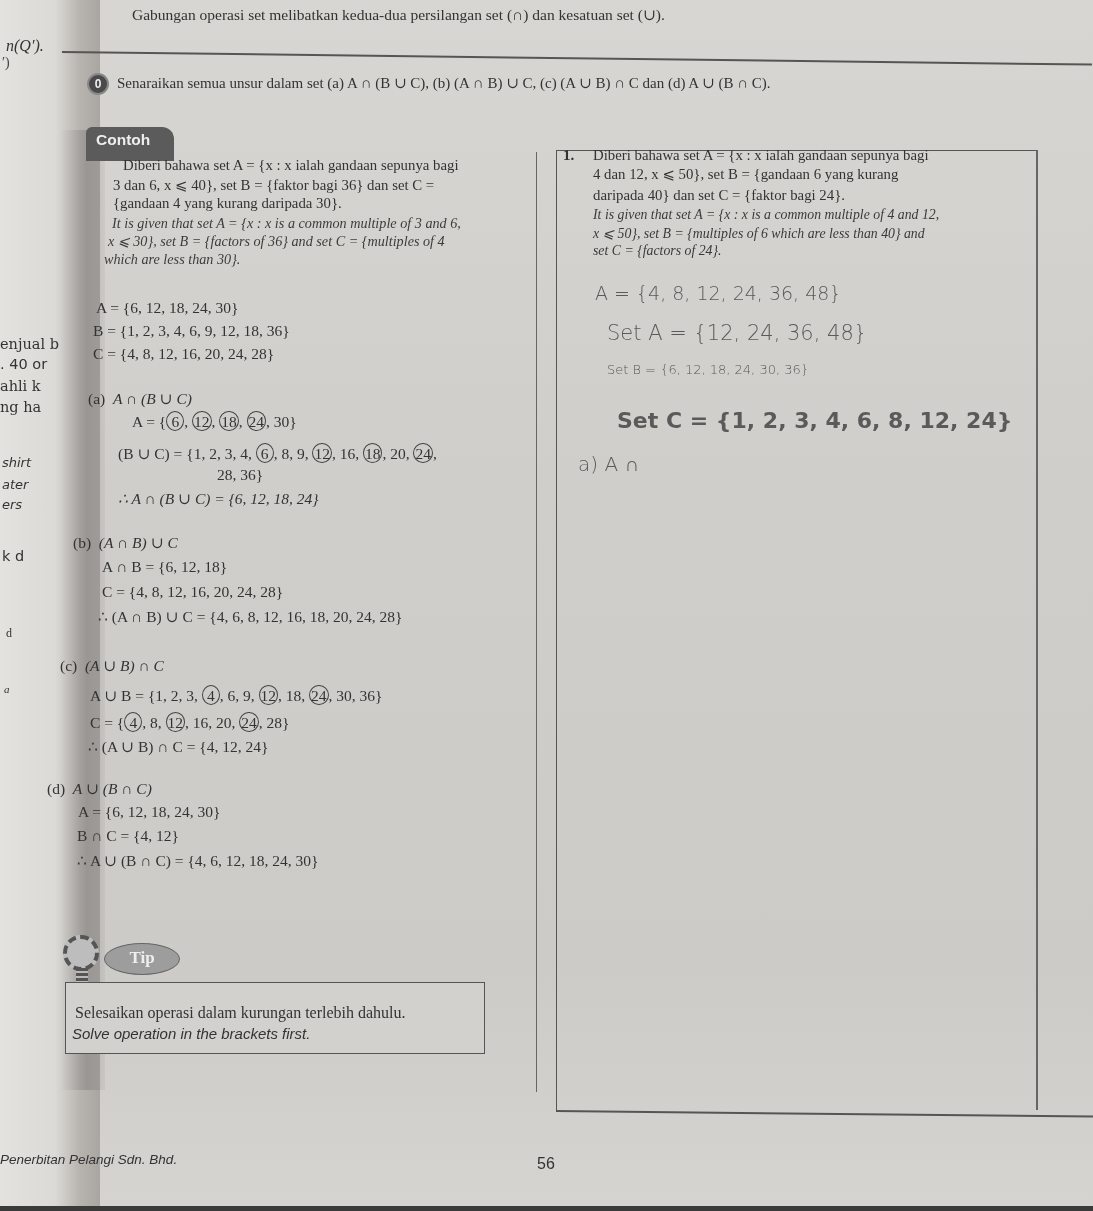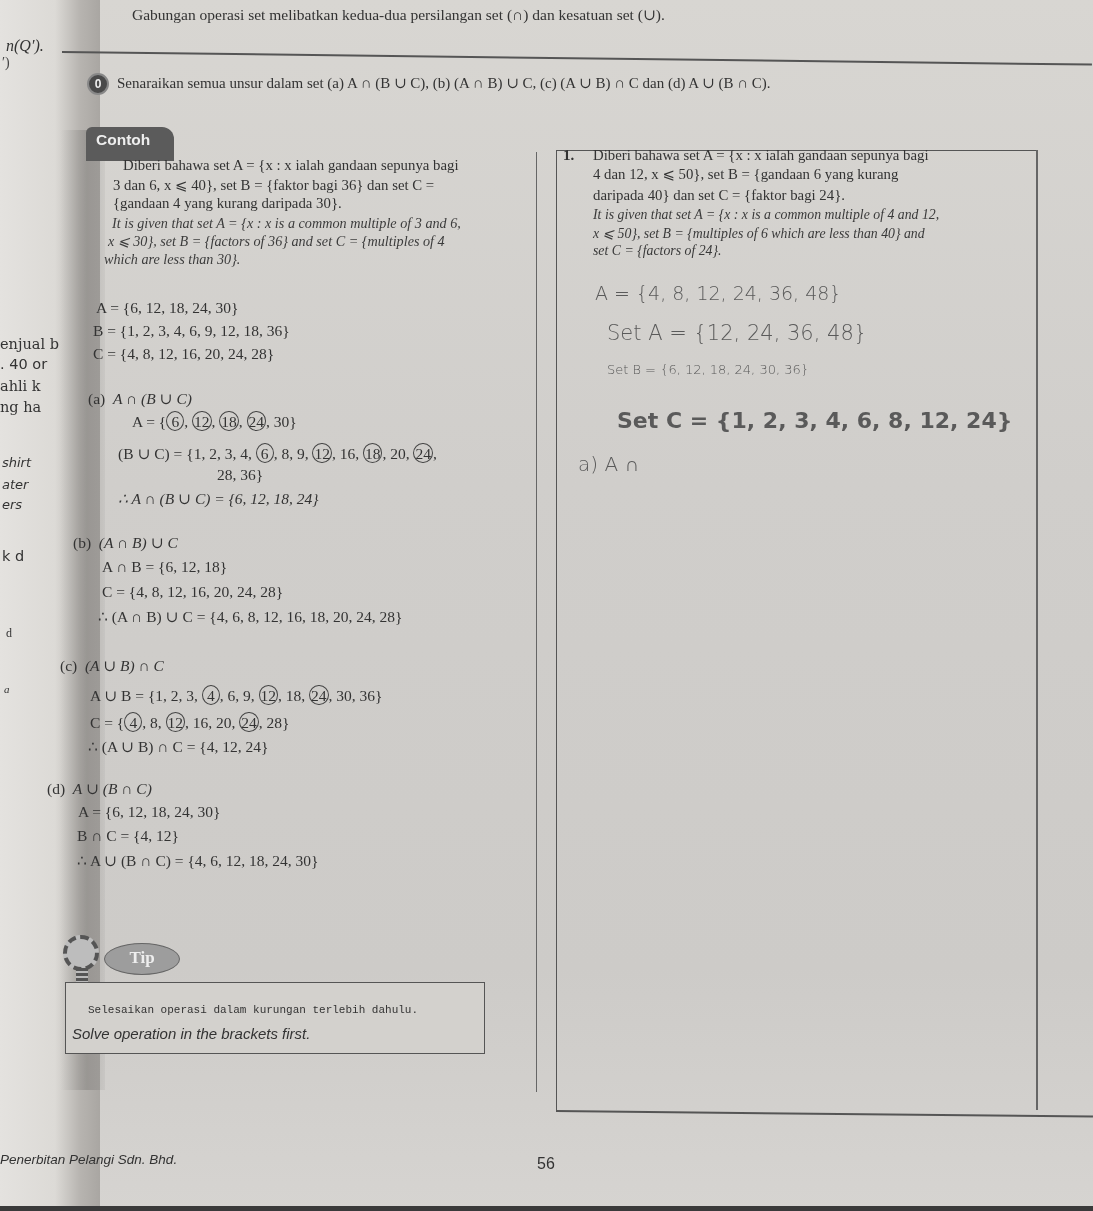--- a/index.html
+++ b/index.html
@@ -78,21 +78,21 @@
   .tip-base { position:absolute; left:76px; top:968px; width:12px; height:14px; background:repeating-linear-gradient(180deg,#555 0 3px,#bbb 3px 5px); }
   .tip-pill {
     position:absolute; left:104px; top:943px; width:74px; height:30px; border-radius:50%;
     background:#9d9d9d; border:1.5px solid #666; color:#eee; text-align:center;
     font-family:"Liberation Serif", serif; font-weight:bold; font-size:17px; line-height:28px;
   }
   .tip-box {
     position:absolute; left:65px; top:982px; width:420px; height:72px;
     border:1.5px solid #555; background:#d3d1cd; box-sizing:border-box;
   }
-  .tip-ms { left:88px; top:1004px; font-family:Liberation Mono, monospace; font-size:11px; color:#333; }
+  .tip-ms { left:75px; top:1004px; font-family:Liberation Serif, serif; font-size:16px; color:#333; }
   .tip-en { left:72px; top:1025px; font-family:"Liberation Sans", sans-serif; font-size:15px; font-style:italic; color:#333; }
 
   .footer-pub { left:0px; top:1152px; font-family:"Liberation Sans", sans-serif; font-style:italic; font-size:13.5px; color:#333; }
   .footer-page { left:537px; top:1155px; font-family:"Liberation Sans", sans-serif; font-size:16px; color:#333; }
 
   .side-frag { position:absolute; font-size:14.5px; color:#333; white-space:nowrap; }
   .bottom-dark { position:absolute; left:0; top:1206px; width:1093px; height:5px; background:#3a3a3a; }
 </style>
 </head>
 <body>

